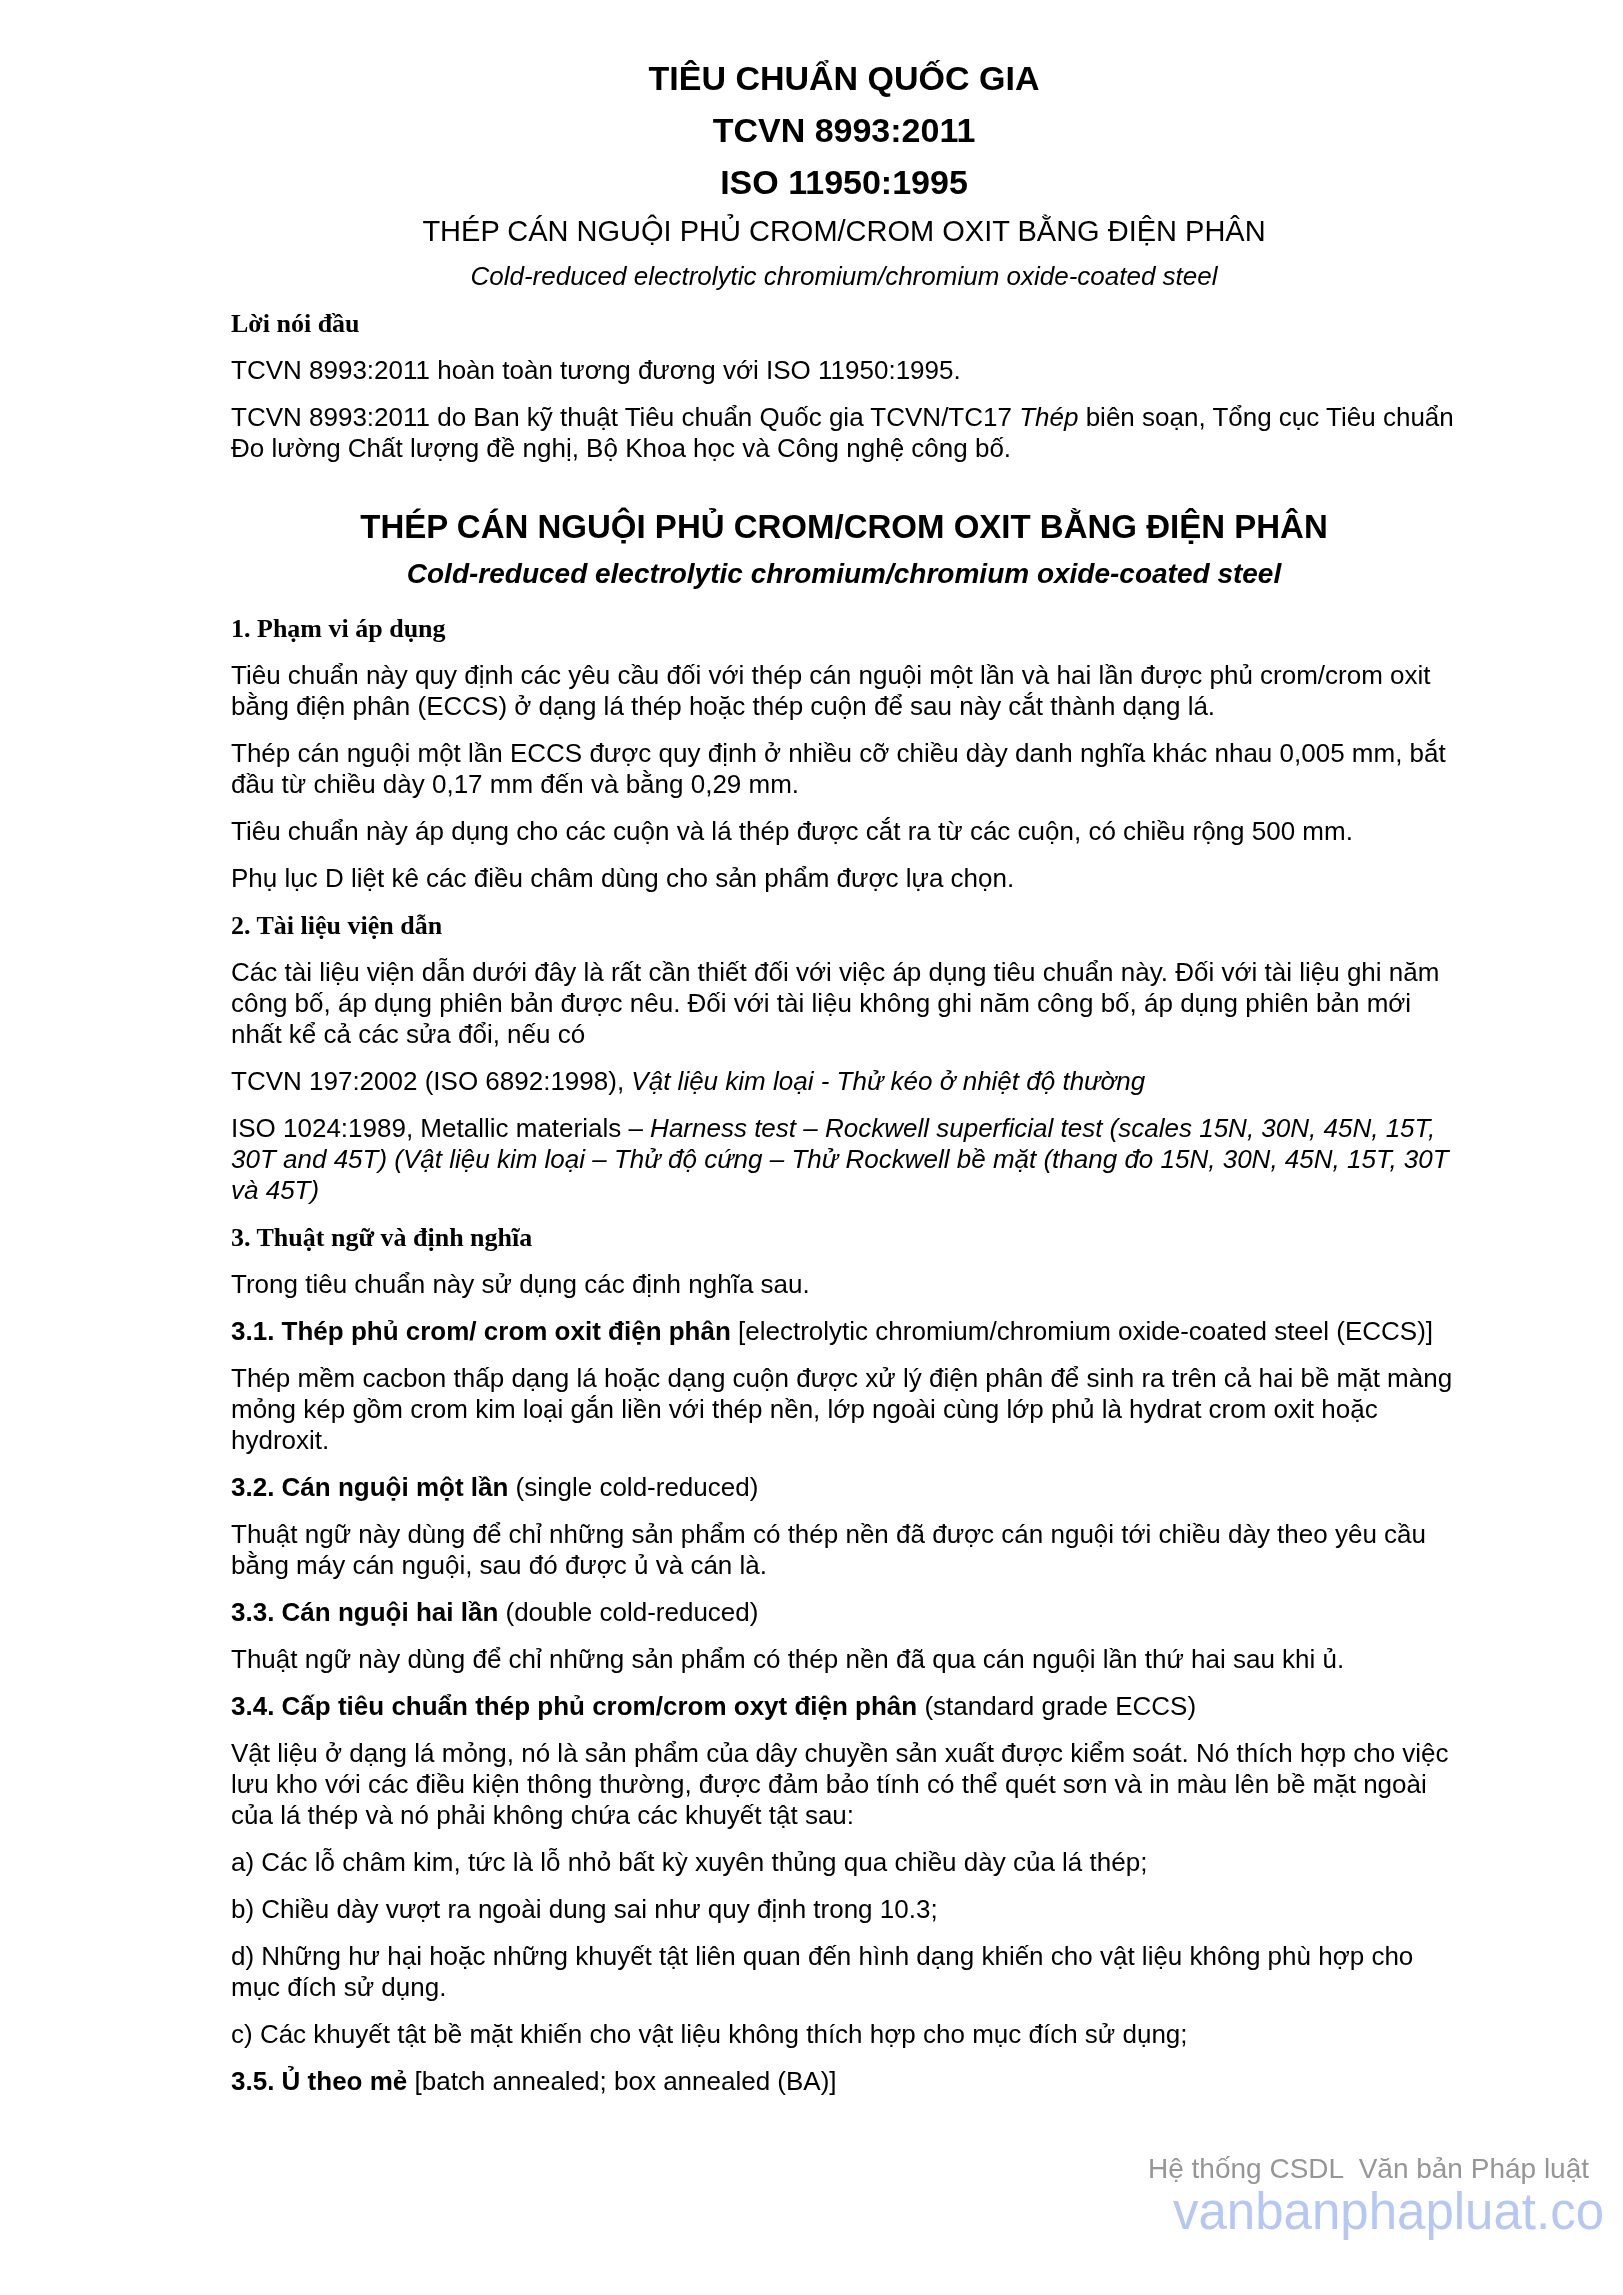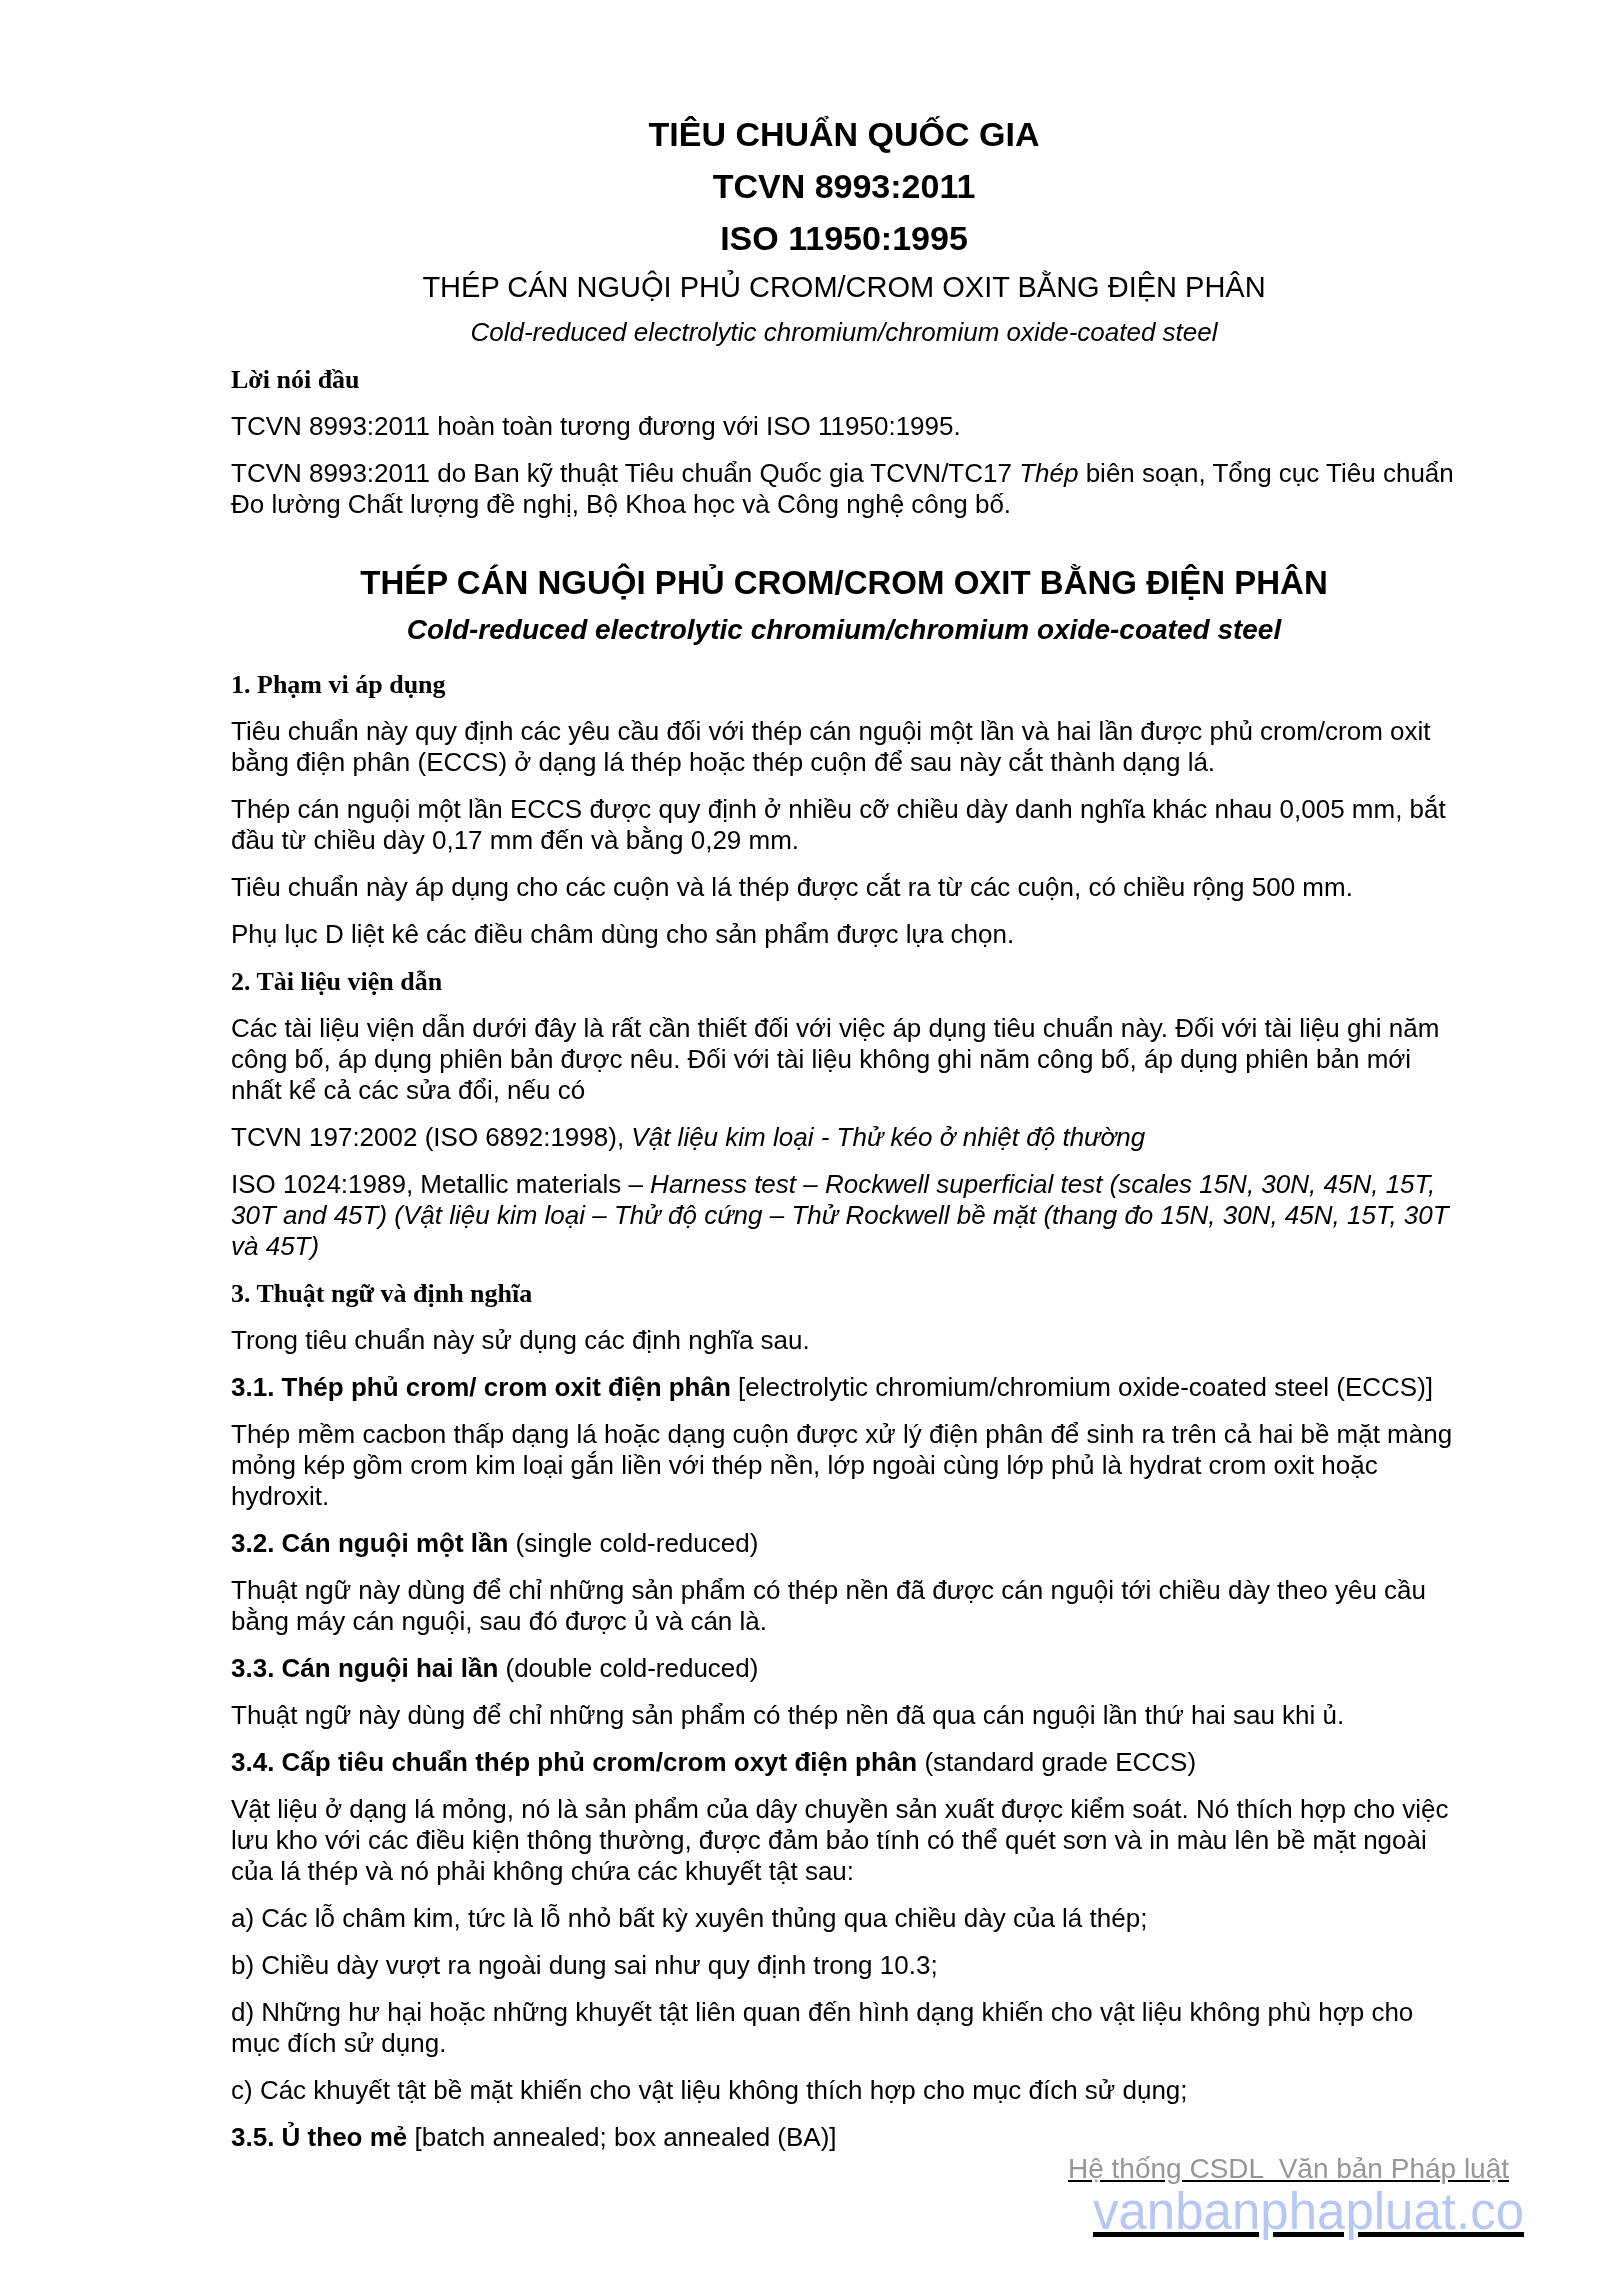--- a/index.html
+++ b/index.html
@@ -8,21 +8,21 @@
     background: #ffffff;
     overflow: hidden;
     position: relative;
     font-family: "Liberation Sans", "DejaVu Sans", sans-serif;
     color: #000000;
   }
   .doc {
     position: absolute;
     left: 231px; top: 0;
     width: 1226px;
-    padding-top: 108px;
+    padding-top: 52px;
     font-size: 26px;
     line-height: 31px;
   }
   .title-block { text-align: center; margin-bottom: 8.5px; }
   .doc-title {
     font-size: 34px;
     font-weight: bold;
     line-height: 52px;
   }
   .subtitle-vi {
@@ -46,24 +46,23 @@
   .section-subtitle {
     font-size: 28px;
     font-weight: bold;
     font-style: italic;
     text-align: center;
     line-height: 47px;
     margin-bottom: 16px;
   }
   .watermark {
     position: absolute;
-    left: 1068px; top: 2154px;
+    left: 1148px; top: 2154px;
     text-align: left;
     pointer-events: none;
-    text-decoration: underline;
   }
   .wm1 {
     white-space: pre;
     font-size: 28px;
     line-height: 30px;
     color: #969696;
   }
   .wm2 {
     font-size: 51px;
     line-height: 52px;

